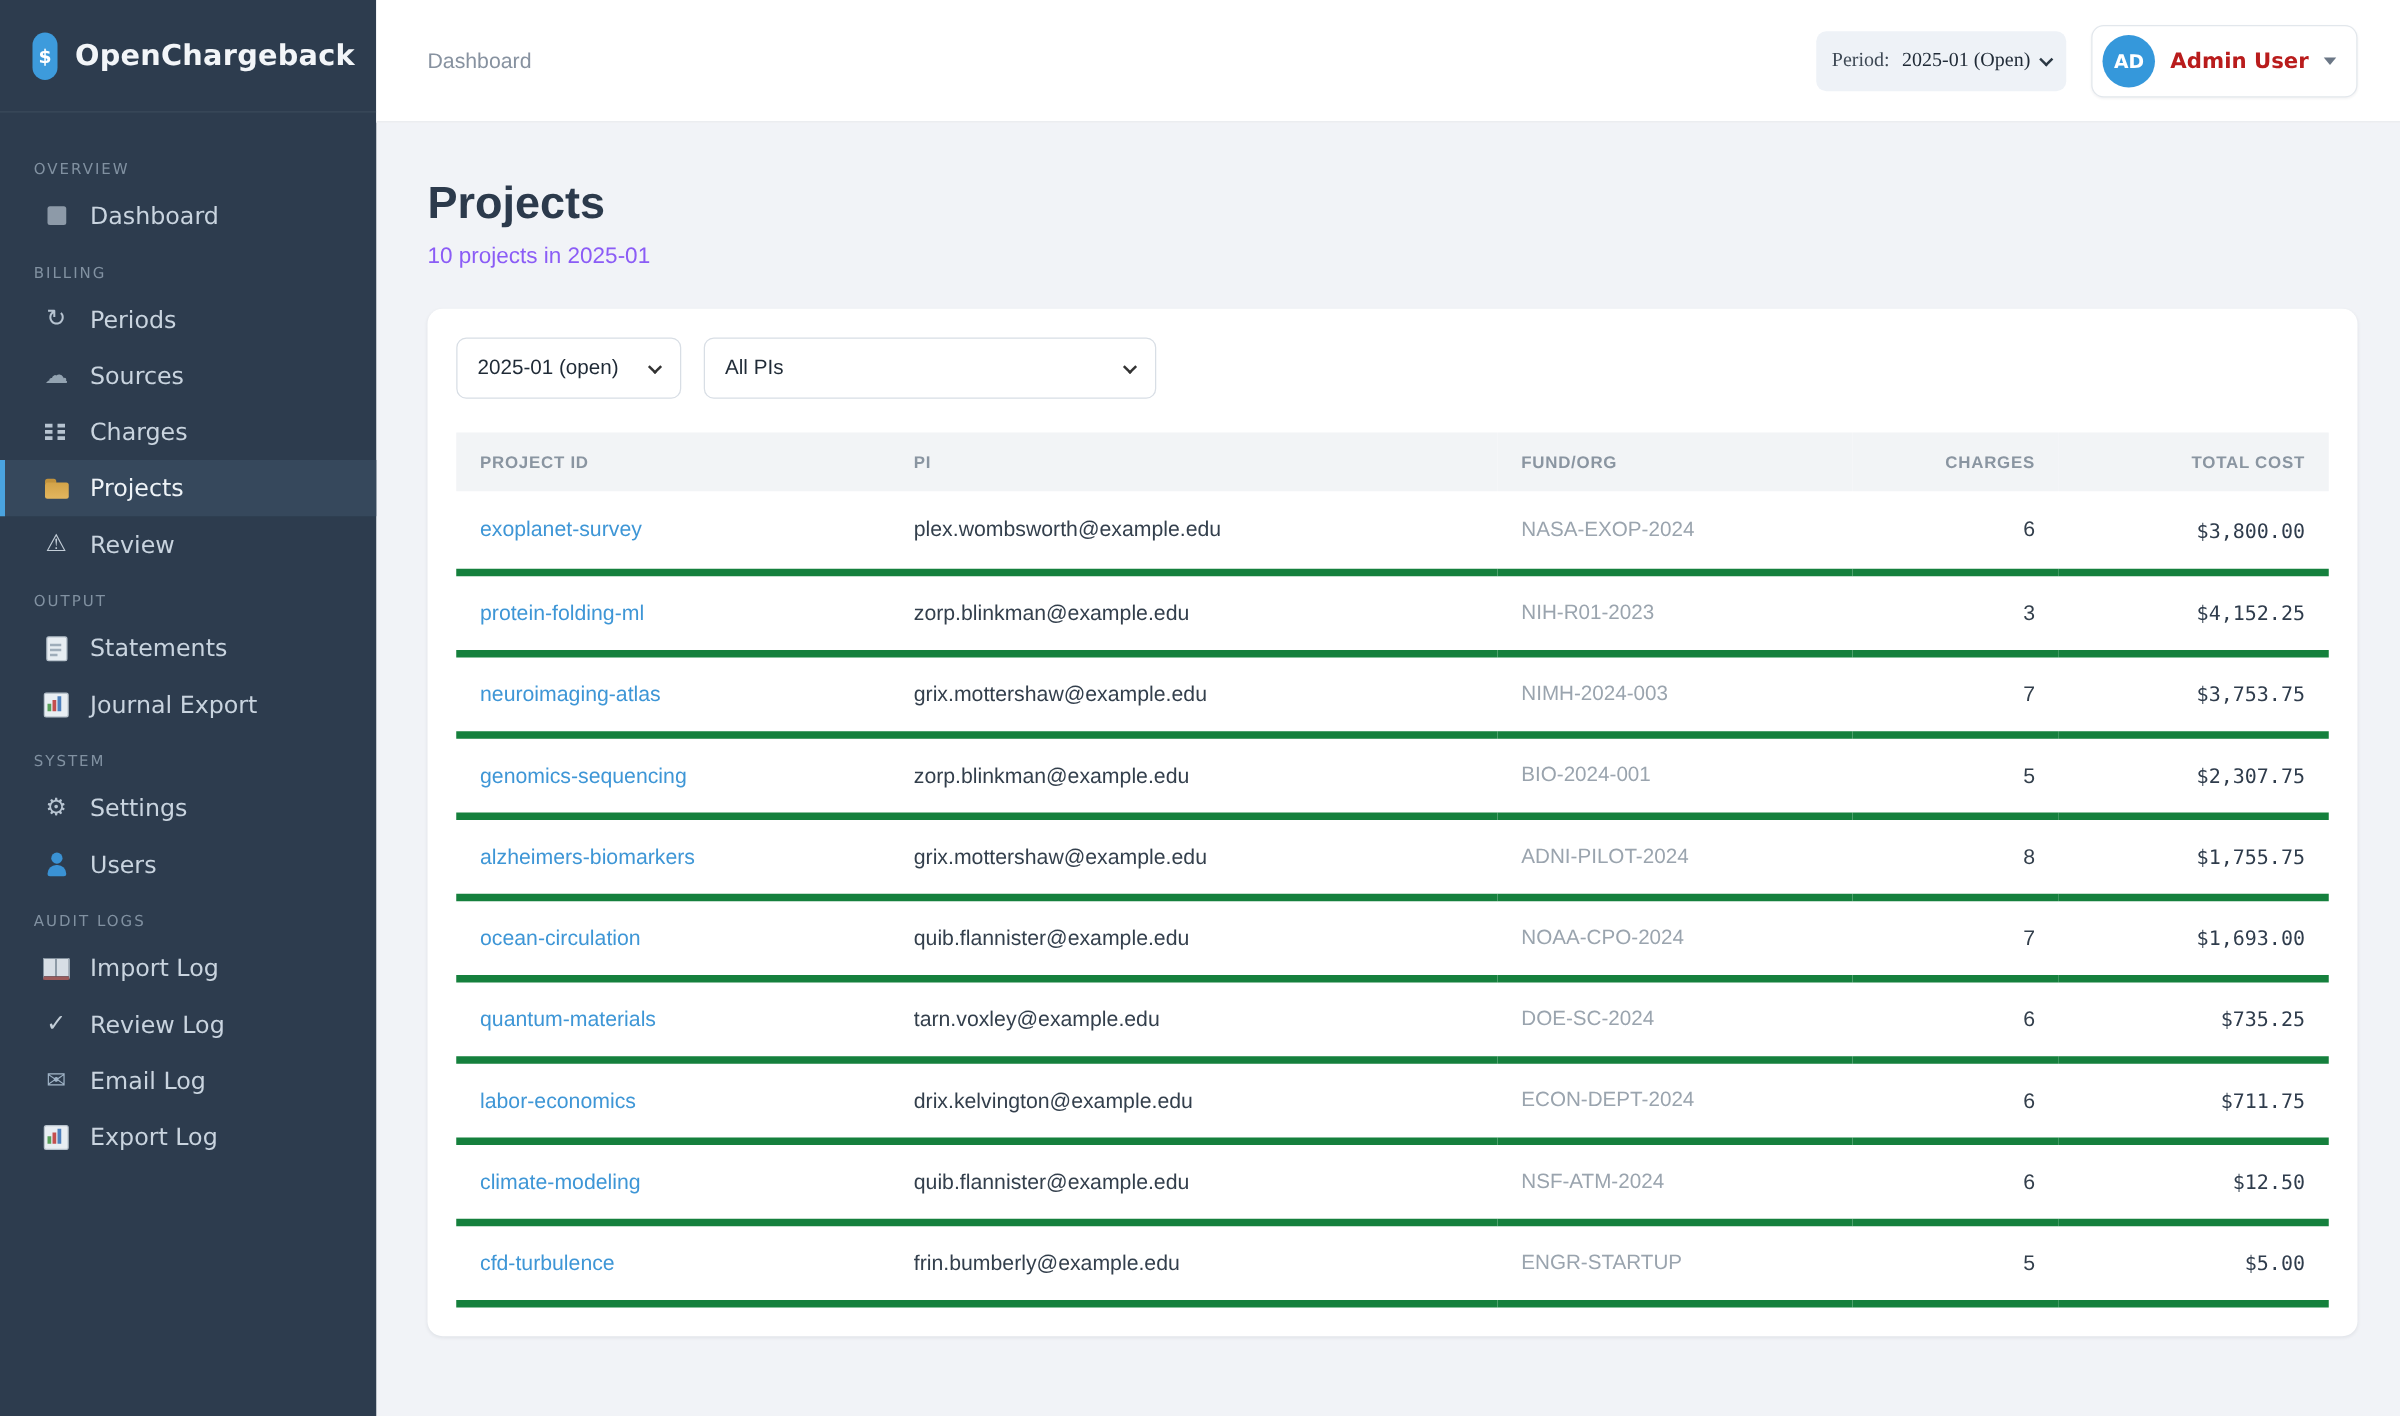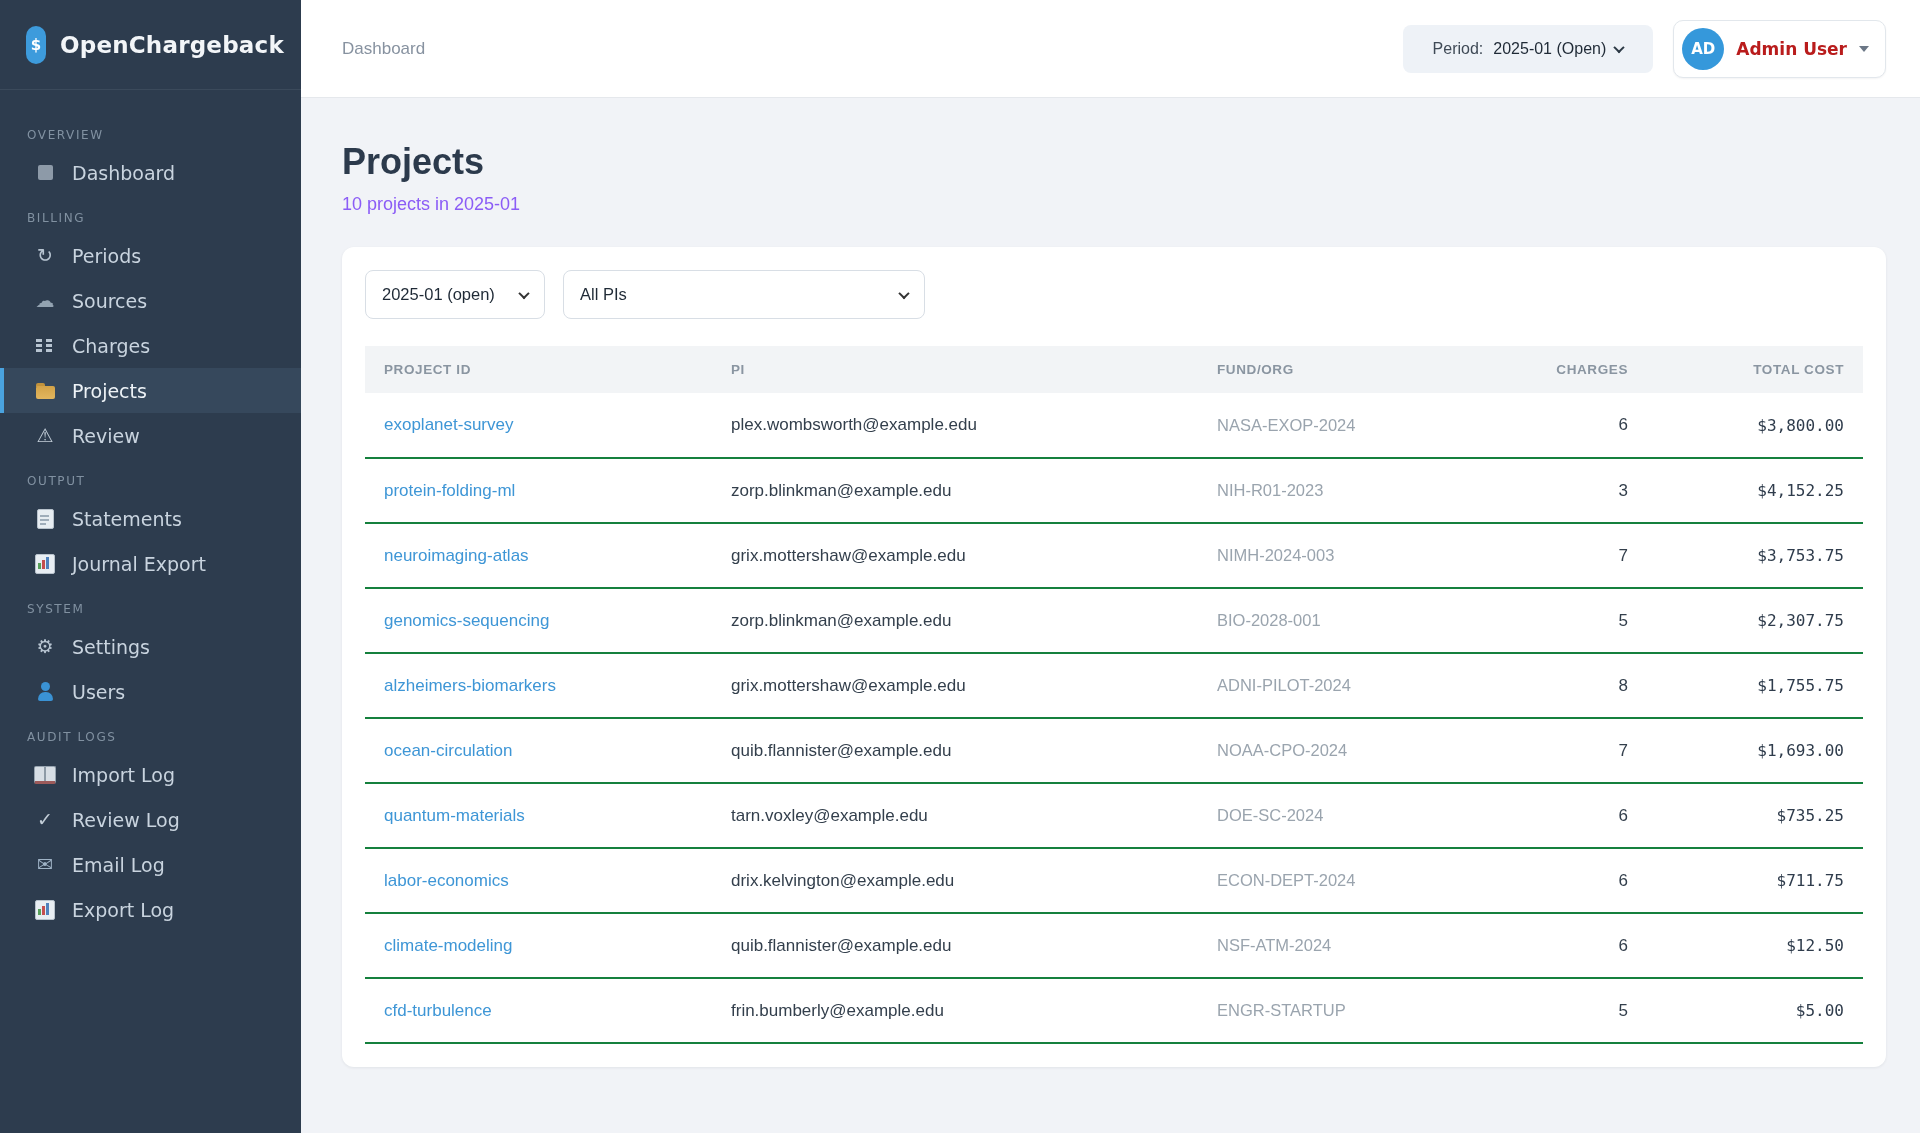--- a/index.html
+++ b/index.html
@@ -95,22 +95,22 @@
   
   .main { flex: 1; display: flex; flex-direction: column; }
   .topbar {
     height: 98px; background: #fff; border-bottom: 1px solid #e5e8ec;
     display: flex; align-items: center; padding: 0 36px 0 41px; flex: none;
   }
   .breadcrumb { font-size: 17px; color: #8792a0; }
   .topbar-spacer { flex: 1; }
   .period-pill {
     height: 48px; background: #eef2f7; border-radius: 8px;
-    display: flex; align-items: center; padding: 0 30px; gap: 10px;
-    font-family: Liberation Sans, sans-serif; font-size: 16px;
+    display: flex; align-items: center; padding: 0 12px; gap: 10px;
+    font-family: Liberation Serif, serif; font-size: 16px;
   }
   .period-label { color: #3f4a56; }
   .period-value { display: flex; align-items: center; gap: 9px; cursor: pointer;
                   color: #1f2a36; }
   .chev { width: 8px; height: 8px; border-right: 2px solid #2c3945;
           border-bottom: 2px solid #2c3945; transform: rotate(45deg) translate(-1px,-1px); }
   .user-box {
     margin-left: 20px; height: 58px; background: #fff;
     border: 1px solid #e2e7ec; border-radius: 10px;
     box-shadow: 0 1px 2px rgba(16,24,40,.05);
@@ -147,21 +147,21 @@
   .select-period { width: 180px; }
   .select-pi { width: 362px; }
 
   table.projects { margin-top: 27px; width: 1498px; border-collapse: collapse; }
   thead tr { background: #f2f4f6; }
   th {
     padding: 16px 19px; font-size: 13.5px; font-weight: 700;
     letter-spacing: .6px; color: #8a95a1; text-align: left; white-space: nowrap;
   }
   th.num, td.num { text-align: right; }
-  td { height: 65px; padding: 0 19px; border-bottom: 2px solid #15803d;
+  td { height: 65px; padding: 0 19px; border-bottom: 6px solid #15803d;
        font-size: 17px; color: #333f4c; white-space: nowrap; }
   td.c-fund { color: #9aa4ae; font-size: 16.5px; }
   td.c-cost { font-family: "DejaVu Sans Mono", monospace; font-size: 16px; color: #2f3c4c; }
   a.plink { color: #3e96d6; text-decoration: none; font-size: 17px; }
 </style>
 </head>
 <body>
 
 <div class="app">
 
@@ -335,21 +335,21 @@
     <td class="c-fund">NIMH-2024-003</td>
     <td class="num">7</td>
     <td class="num c-cost">$3,753.75</td>
   </tr>
 
   <tr>
     <td>
       <a href="#" class="plink">genomics-sequencing</a>
     </td>
     <td>zorp.blinkman@example.edu</td>
-    <td class="c-fund">BIO-2028-001</td>
+    <td class="c-fund">BIO-2024-001</td>
     <td class="num">5</td>
     <td class="num c-cost">$2,307.75</td>
   </tr>
 
   <tr>
     <td>
       <a href="#" class="plink">alzheimers-biomarkers</a>
     </td>
     <td>grix.mottershaw@example.edu</td>
     <td class="c-fund">ADNI-PILOT-2024</td>

